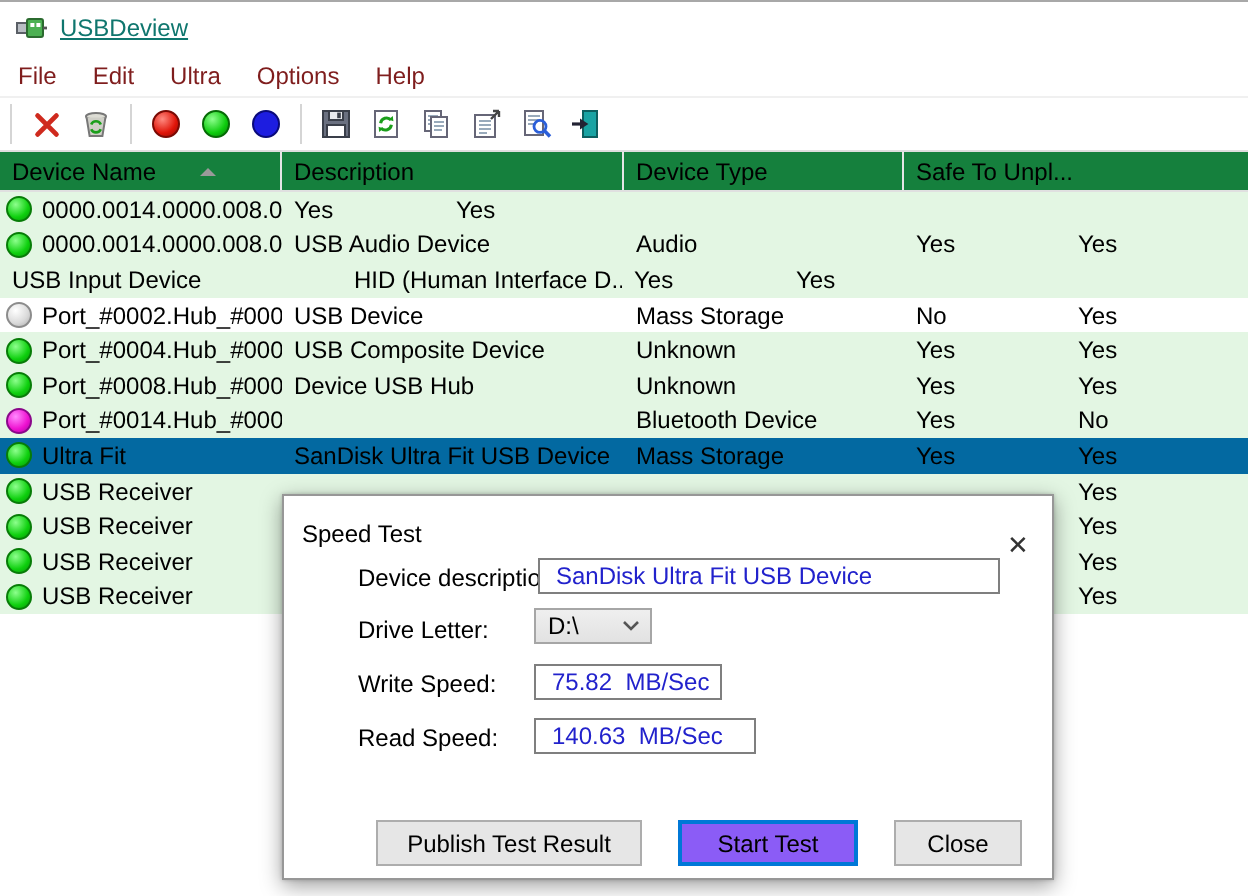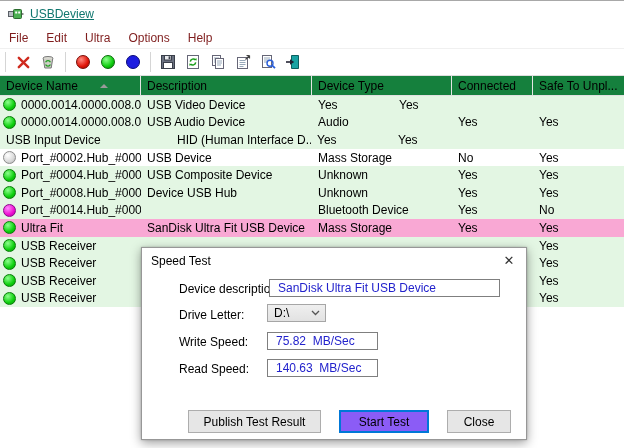--- a/index.html
+++ b/index.html
@@ -30,30 +30,30 @@
   .col-name{width:141px;}
   .col-desc{width:171px;}
   .col-type{width:140px;}
   .col-conn{width:81px;}
   .col-safe{width:91px;border-right:none;}
   .sort-asc{width:0;height:0;border-left:4px solid transparent;border-right:4px solid transparent;border-bottom:4px solid #9a9a9a;margin-left:22px;}
   .lv-body{position:absolute;left:0;top:95px;width:624px;}
   .trow{display:flex;height:17.6px;align-items:center;}
   .bg-green{background:#e3f6e3;}
   .bg-white{background:#ffffff;}
-  .bg-selected{background:#f9a8d4;}
+  .bg-selected{background:#0369a1;}
   .cell{box-sizing:border-box;padding-left:6px;overflow:hidden;white-space:nowrap;display:flex;align-items:center;}
   .cell.col-name{padding-left:3px;}
   .dot{width:11px;height:11px;border-radius:50%;margin-right:5px;flex:none;}
   .dot-green{background:radial-gradient(circle at 35% 30%,#8dff8d,#0ed00e 60%,#079307);border:1px solid #077c07;}
   .dot-gray{background:radial-gradient(circle at 35% 30%,#ffffff,#d9d9d9 60%,#ababab);border:1px solid #8c8c8c;}
   .dot-magenta{background:radial-gradient(circle at 35% 30%,#ff8aff,#ee10d0 60%,#a109a1);border:1px solid #8a078a;}
   
   .dialog{position:absolute;left:141px;top:246px;width:386px;height:193px;background:#fff;border:1px solid #979797;box-sizing:border-box;box-shadow:0 3px 10px rgba(0,0,0,0.38),0 0 2px rgba(0,0,0,0.2);}
-  .dlg-titlebar{position:absolute;left:0;top:0;width:100%;height:25px;display:flex;align-items:center;}
+  .dlg-titlebar{position:absolute;left:0;top:12px;width:100%;height:25px;display:flex;align-items:flex-start;}
   .dlg-title{margin-left:9px;color:#000;}
   .dlg-close{position:absolute;right:0;top:0;width:34px;height:25px;display:flex;align-items:center;justify-content:center;color:#333;font-size:13px;}
   .dlg-label{position:absolute;left:37px;color:#000;}
   .dlg-input{position:absolute;border:1px solid #7f7f7f;background:#fff;color:#2222cc;font-family:"Liberation Sans","DejaVu Sans",sans-serif;font-size:12px;padding:0 0 0 8px;box-sizing:border-box;white-space:pre;}
   .combo{position:absolute;left:125px;top:56px;width:59px;height:18px;background:linear-gradient(#efefef,#e2e2e2);border:1px solid #a6a6a6;box-sizing:border-box;display:flex;align-items:center;justify-content:space-between;padding:0 5px 0 6px;color:#000;}
   .dlg-btn{position:absolute;top:162px;height:23px;background:#e6e6e6;border:1px solid #adadad;font-family:"Liberation Sans","DejaVu Sans",sans-serif;font-size:12px;color:#000;box-sizing:border-box;}
   .btn-publish{left:46px;width:133px;text-align:center;}
   .btn-start{left:197px;width:90px;border:2px solid #0078d7;background:#8b5cf6;}
   .btn-close{left:305px;width:64px;}
 </style>
@@ -160,35 +160,31 @@
   <div class="hcell col-name">
     <span>Device Name</span>
     <span class="sort-asc"></span>
   </div>
   <div class="hcell col-desc">
       <span>Description</span>
     </div>
   <div class="hcell col-type">
       <span>Device Type</span>
     </div>
-  <div class="hcell col-conn">
-      <span>Connected</span>
-    </div>
   <div class="hcell col-safe">
       <span>Safe To Unpl...</span>
     </div>
 </div>
 
 <div class="lv-body">
     <div class="trow bg-green">
       <div class="cell col-name">
         <span class="dot dot-green"></span>
         <span>0000.0014.0000.008.00...</span>
       </div>
-      <div class="cell col-desc">USB Video Device</div>
       <div class="cell col-conn">Yes</div>
       <div class="cell col-safe">Yes</div>
     </div>
     <div class="trow bg-green">
       <div class="cell col-name">
         <span class="dot dot-green"></span>
         <span>0000.0014.0000.008.00...</span>
       </div>
       <div class="cell col-desc">USB Audio Device</div>
       <div class="cell col-type">Audio</div>
@@ -306,21 +302,21 @@
   <div class="combo">
     <span>D:\</span>
     <span style="display:flex;">
       <svg width="9" height="6" viewBox="0 0 9 6">
           <path d="M1 1 L4.5 4.5 L8 1" fill="none" stroke="#555" stroke-width="1.3"></path>
         </svg>
     </span>
   </div>
 
   <span class="dlg-label" style="top:87px;">Write Speed:</span>
-  <input class="dlg-input" style="left: 125px; top: 84px; width: 111px; height: 18px;" readonly="" value="75.82  MB/Sec">
+  <input class="dlg-input" style="left: 125px; top: 84px; width: 94px; height: 18px;" readonly="" value="75.82  MB/Sec">
 
   <span class="dlg-label" style="top:114px;">Read Speed:</span>
   <input class="dlg-input" style="left: 125px; top: 111px; width: 111px; height: 18px;" readonly="" value="140.63  MB/Sec">
 
   <button class="dlg-btn btn-publish">Publish Test Result</button>
   <button class="dlg-btn btn-start">Start Test</button>
   <button class="dlg-btn btn-close">Close</button>
 </div>
 
 </body></html>

